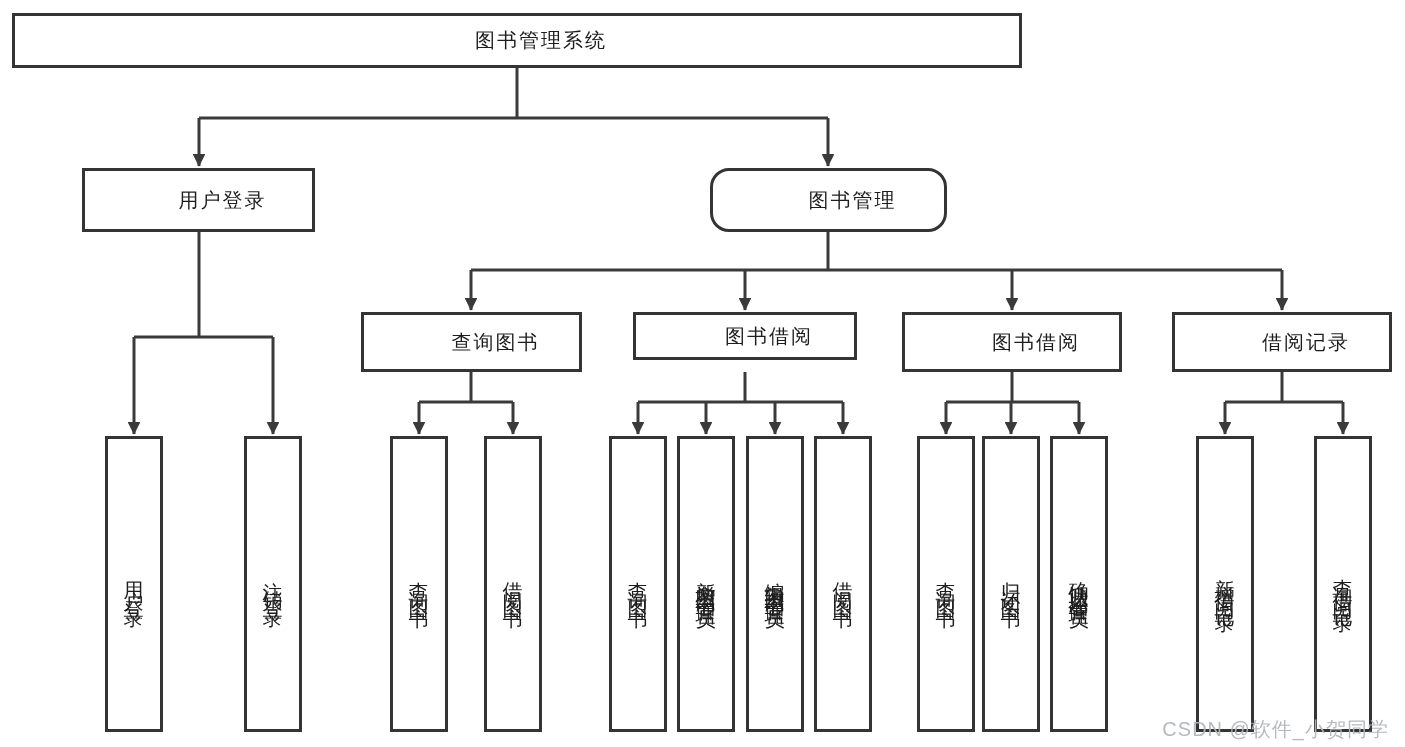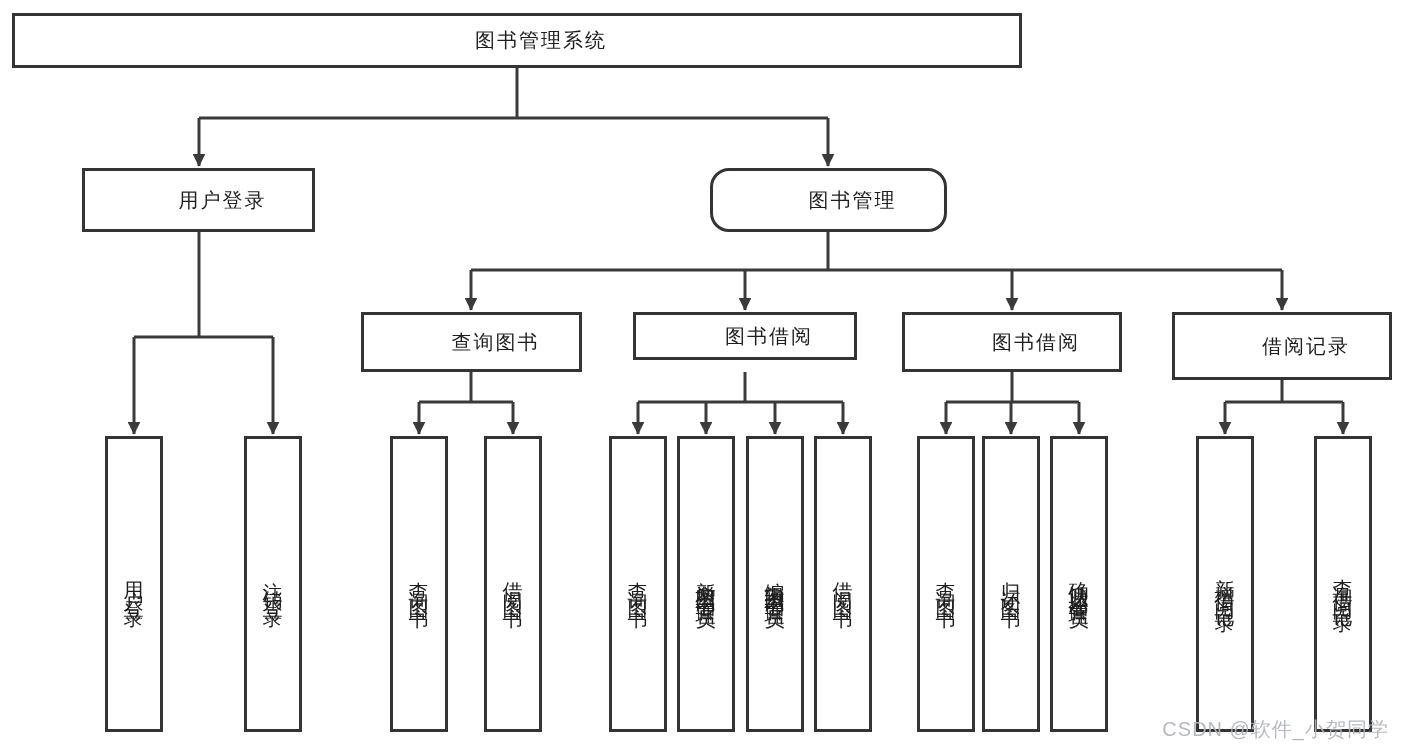--- a/index.html
+++ b/index.html
@@ -105,21 +105,21 @@
   </svg>
 
   <div class="hnode" style="left:12px; top:13px; width:1010px; height:55px;">图书管理系统</div>
 
   <div class="hnode" style="left:82px; top:168px; width:233px; height:64px;">用户登录</div>
   <div class="hnode" style="left:710px; top:168px; width:237px; height:64px;border-radius:19px;">图书管理</div>
 
   <div class="hnode" style="left:361px; top:312px; width:221px; height:60px;">查询图书</div>
   <div class="hnode" style="left:633px; top:312px; width:224px; height:48px;">图书借阅</div>
   <div class="hnode" style="left:902px; top:312px; width:220px; height:60px;">图书借阅</div>
-  <div class="hnode" style="left:1172px; top:312px; width:220px; height:68px;">借阅记录</div>
+  <div class="hnode" style="left:1172px; top:312px; width:220px; height:60px;">借阅记录</div>
 
   <div class="vnode" style="left:105px;">
     <span>用户登录</span>
   </div>
   <div class="vnode" style="left:244px;">
     <span>注销登录</span>
   </div>
 
   <div class="vnode" style="left:390px;">
     <span>查询图书</span>

